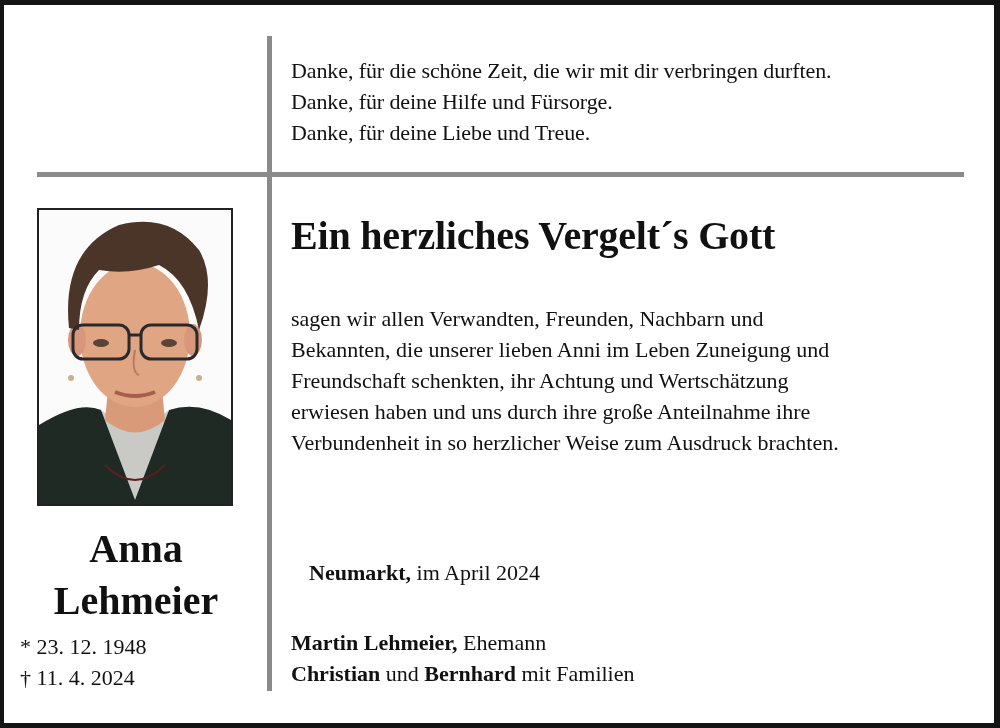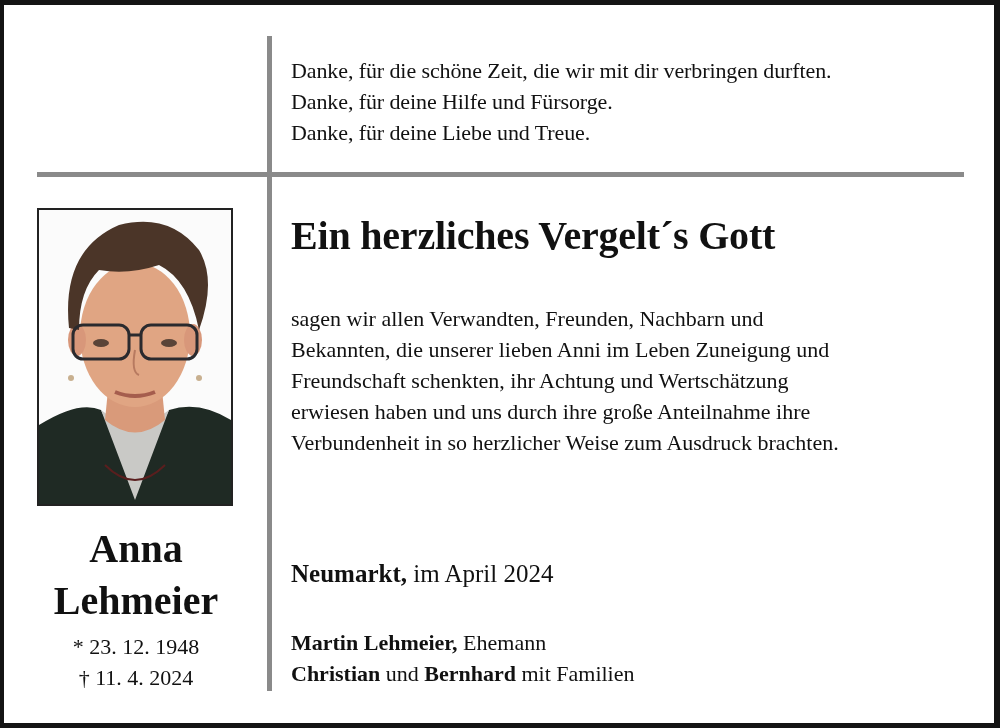--- a/index.html
+++ b/index.html
@@ -11,32 +11,32 @@
   .hline { position:absolute; left:37px; top:172px; width:927px; height:5px; background:#8a8a8a; }
 
   .thanks { position:absolute; left:291px; top:55px; font-size:22px; line-height:31px; letter-spacing:-0.1px; }
   .thanks div { white-space:nowrap; }
 
   .headline { position:absolute; left:291px; top:212px; font-size:40px; font-weight:bold; white-space:nowrap; letter-spacing:-0.2px; }
 
   .body-text { position:absolute; left:291px; top:303px; width:680px; font-size:22px; line-height:31px; }
   .body-text div { white-space:nowrap; }
 
-  .place { position:absolute; left:291px; top:560px; font-size:25px; white-space:nowrap; }
+  .place { position:absolute; left:309px; top:560px; font-size:22px; white-space:nowrap; }
   .sig { position:absolute; left:291px; top:627px; font-size:22px; line-height:31px; }
   .sig div { white-space:nowrap; }
   b { font-weight:bold; }
 
   .photo { position:absolute; left:37px; top:208px; width:196px; height:298px; box-sizing:border-box;
            border:2px solid #222; background:#fbfbfb; overflow:hidden; }
 
   .name { position:absolute; left:20px; width:232px; text-align:center; font-weight:bold; font-size:40px; line-height:48px; }
   .name1 { top:525px; }
   .name2 { top:577px; }
-  .dates { position:absolute; left:20px; width:232px; text-align:center; font-size:22px; line-height:31px; top:631px; }
+  .dates { position:absolute; left:20px; width:232px; font-size:22px; line-height:31px; top:631px; }
 </style>
 </head>
 <body>
 
 <div class="frame"></div>
 <div class="vline"></div>
 <div class="hline"></div>
 
 <div class="thanks">
   <div>Danke, für die schöne Zeit, die wir mit dir verbringen durften.</div>

